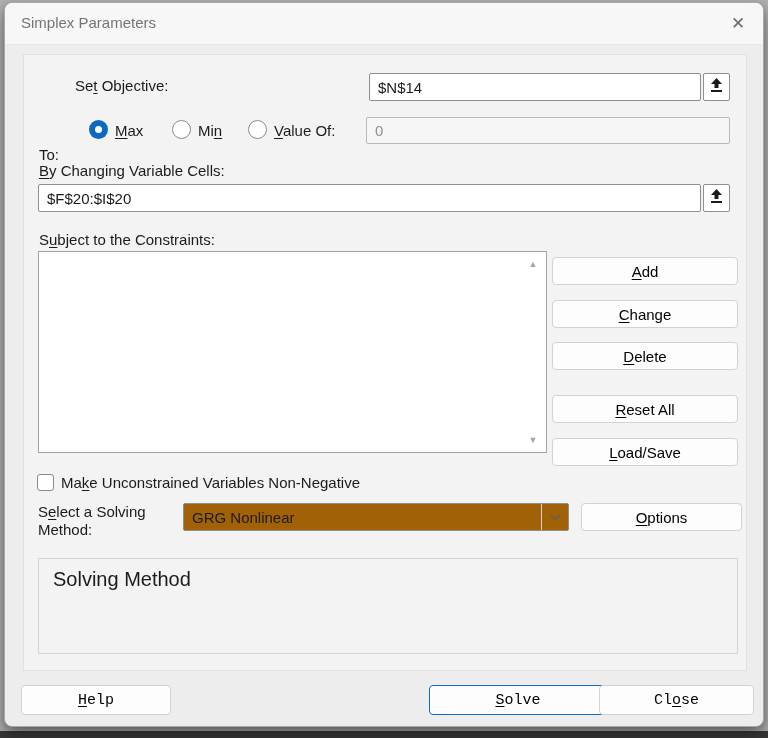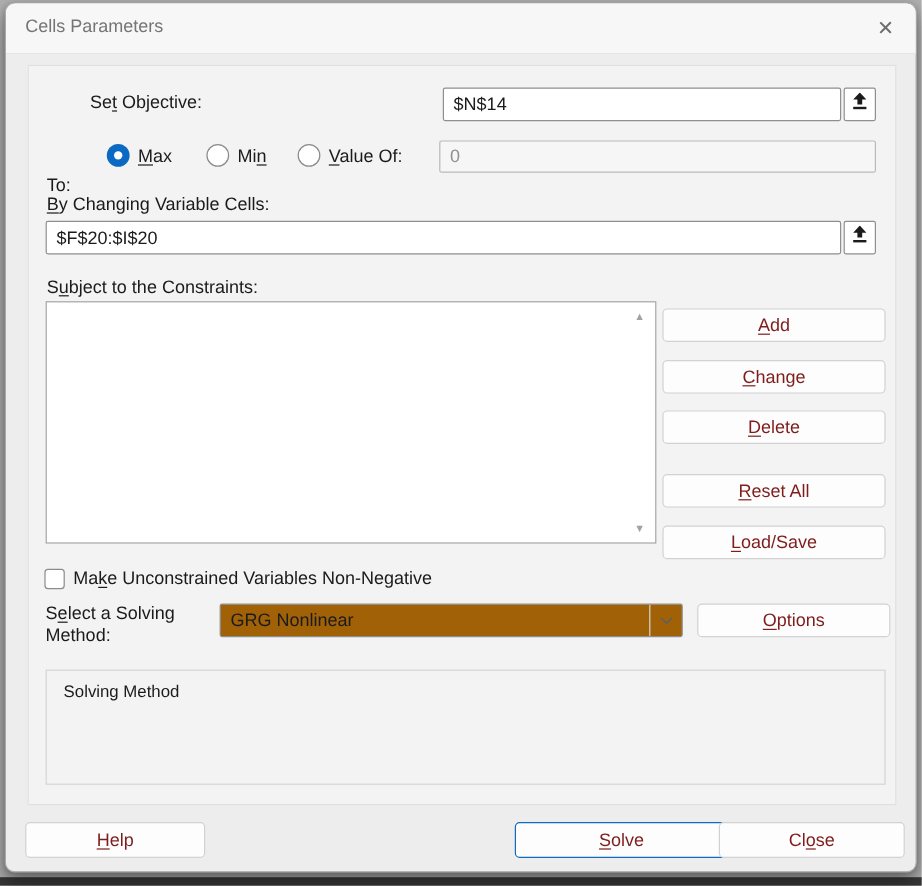--- a/index.html
+++ b/index.html
@@ -68,21 +68,21 @@
     position:absolute; left:33px; top:248px; width:509px; height:202px;
     background:#fff; border:1px solid #a3a3a3;
   }
   .scroll-arrow {
     position:absolute; right:6px; width:14px; height:12px;
     font-size:9px; color:#a3a3a3; text-align:center; line-height:12px;
   }
   .btn {
     position:absolute; height:28px;
     background:#fdfdfd; border:1px solid #d2d2d2; border-radius:4px;
-    font-size:15px; color:#7f1d1d;
+    font-size:15px; color:#000000;
     display:flex; align-items:center; justify-content:center;
     white-space:nowrap;
   }
   .side-btn { left:547px; width:186px; }
   .checkbox {
     position:absolute; left:32px; top:471px; width:17px; height:17px;
     background:#fff; border:1px solid #8b8b8b; border-radius:3px;
   }
   .combo {
     position:absolute; left:178px; top:500px; width:386px; height:28px;
@@ -91,37 +91,37 @@
   }
   .combo-text { flex:1; padding-left:8px; font-size:15px; }
   .combo-chevron {
     width:27px; height:100%; border-left:1px solid #d6d6d6;
     display:flex; align-items:center; justify-content:center;
   }
   .groupbox {
     position:absolute; left:33px; top:555px; width:700px; height:96px;
     border:1px solid #d4d4d4; background:#f3f3f3;
   }
-  .group-title { position:absolute; left:48px; top:565px; font-size:14px; }
+  .group-title { position:absolute; left:48px; top:565px; font-size:20px; }
   .group-desc {
     position:absolute; left:48px; top:588px; width:684px;
     font-size:15px; line-height:20px; color:#1b1b1b;
   }
-  .footer-btn { top:682px; height:30px; }
+  .footer-btn { top:682px; height:30px;font-family:Liberation Mono, monospace; }
   .btn-solve { border:1.5px solid #0f6cbd; }
 </style>
 </head>
 <body>
 
 <div class="bottom-strip"></div>
 
 <div class="dialog">
 
   <div class="titlebar">
-    <div class="title-text">Cells Parameters</div>
+    <div class="title-text">Simplex Parameters</div>
     <div class="close-btn">✕</div>
   </div>
 
   <div class="panel"></div>
 
   <div class="lbl" style="left:34px; top:74px;margin-left:36px;">
     <span>Se</span><span class="mn">t</span><span> Objective:</span>
   </div>
   <div class="txtinput" style="left:364px; top:70px; width:332px; height:28px;">
     <span>$N$14</span>

